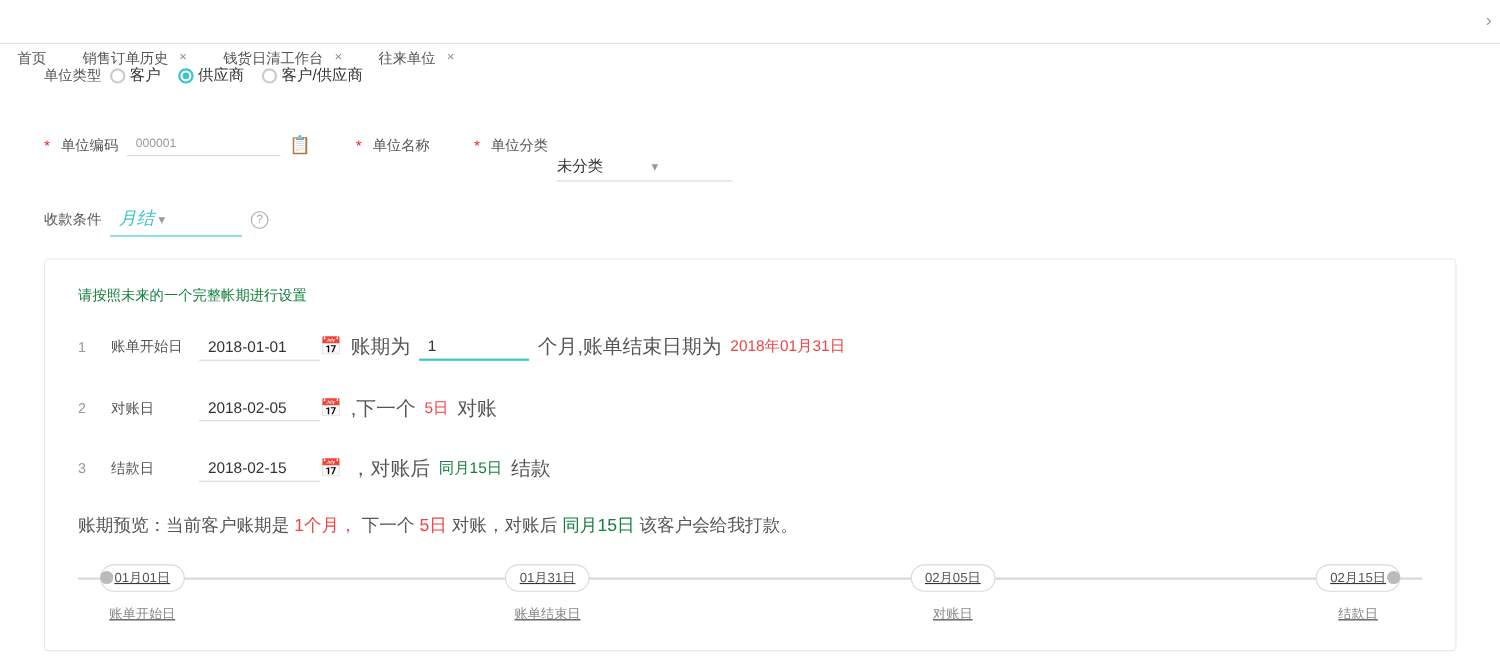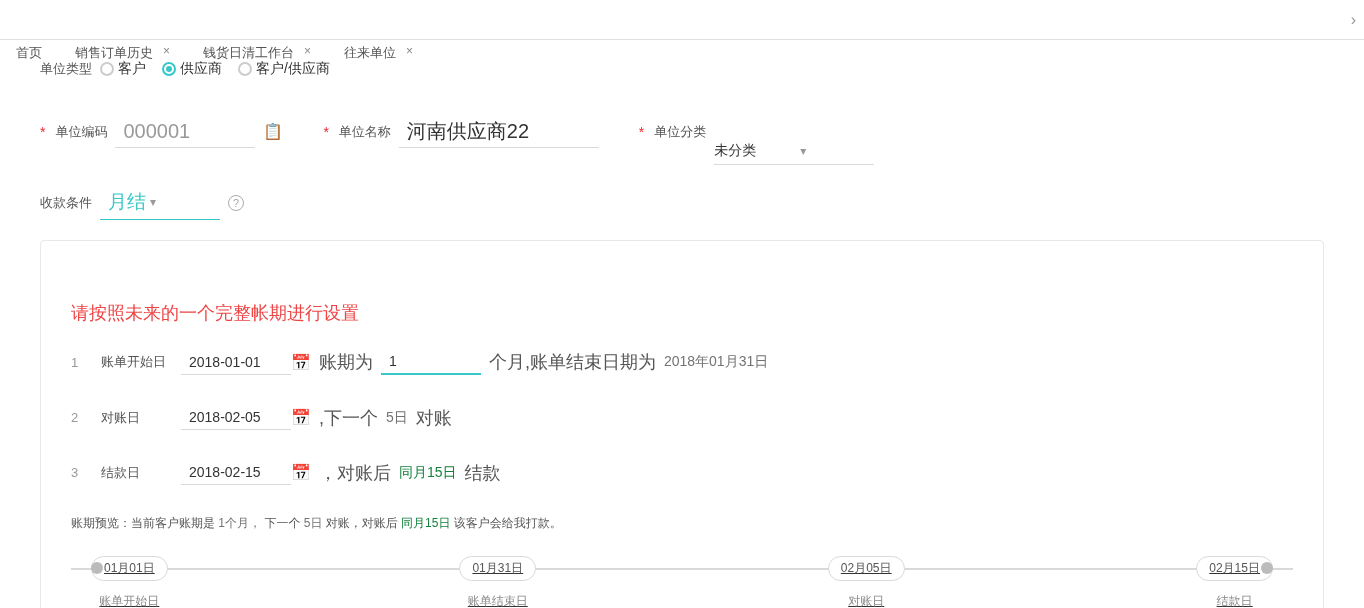--- a/index.html
+++ b/index.html
@@ -113,38 +113,39 @@
       width: 6px;
       height: 6px;
       border-radius: 50%;
       background: #36c7c7;
     }
 
     .text-input {
       border: none;
       border-bottom: 1px solid #d9d9d9;
       padding: 4px 8px;
-      font-size: 20px;
+      font-size: 11px;
       color: #333;
       outline: none;
       background: transparent;
     }
 
     .unit-code-input {
       width: 140px;
       color: #999;
     }
 
     .unit-name-input {
       width: 200px;
     }
 
     .dropdown-text {
       color: #36c7c7;
-      font-size: 19px;
+      font-size: 16px;
+      font-style: italic;
     }
 
     .dropdown-arrow {
       color: #999;
       font-size: 12px;
     }
 
     .unit-category-field {
       display: flex;
       align-items: center;
@@ -192,24 +193,23 @@
 
     
     .card-section {
       border: 1px solid #e8e8e8;
       border-radius: 4px;
       padding: 24px 30px;
       margin-bottom: 20px;
     }
 
     .card-title {
-      font-size: 18px;
-      color: #ef4444;
+      font-size: 13px;
+      color: #15803d;
       margin-bottom: 24px;
-      margin-top: 36px;
     }
 
     .setting-row {
       display: flex;
       align-items: center;
       margin-bottom: 30px;
       gap: 0;
     }
 
     .row-number {
@@ -246,30 +246,30 @@
       background: transparent;
     }
 
     .inline-text {
       color: #555;
       font-size: 18px;
       margin: 0 8px;
     }
 
     .highlight-orange {
-      color: #737373;
+      color: #ef4444;
     }
 
     .highlight-teal {
       color: #15803d;
     }
 
     
     .preview-text {
-      font-size: 12px;
+      font-size: 16px;
       color: #555;
       margin-bottom: 24px;
     }
 
     
     .timeline {
       display: flex;
       align-items: center;
       position: relative;
       padding: 0 20px;
@@ -370,21 +370,20 @@
   <div class="form-row" style="gap:40px;">
     <div class="form-field">
       <span class="required-mark">*</span>
       <label>单位编码</label>
       <input type="text" class="text-input unit-code-input" value="000001" style="">
       <span class="icon-copy">📋</span>
     </div>
     <div class="form-field">
       <span class="required-mark">*</span>
       <label>单位名称</label>
-      <input type="text" class="text-input unit-name-input" value="河南供应商22" style="">
     </div>
     <div class="form-field">
       <span class="required-mark">*</span>
       <label>单位分类</label>
       <div class="unit-category-field">
         <span>未分类</span>
         <span class="dropdown-arrow" style="margin-left:40px;">▾</span>
       </div>
     </div>
   </div>

